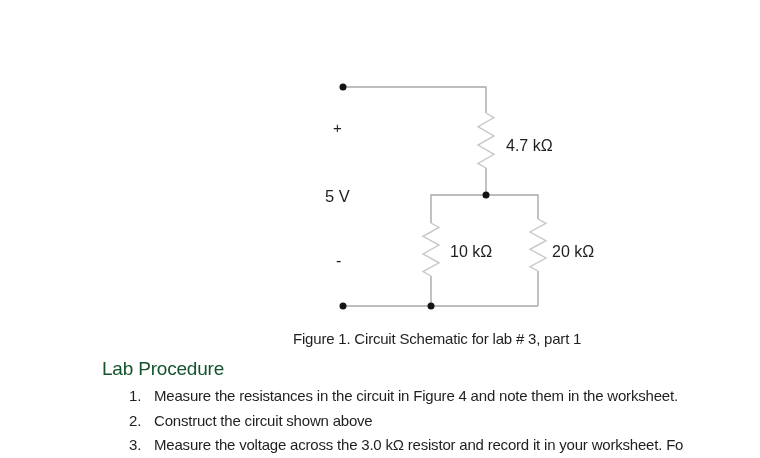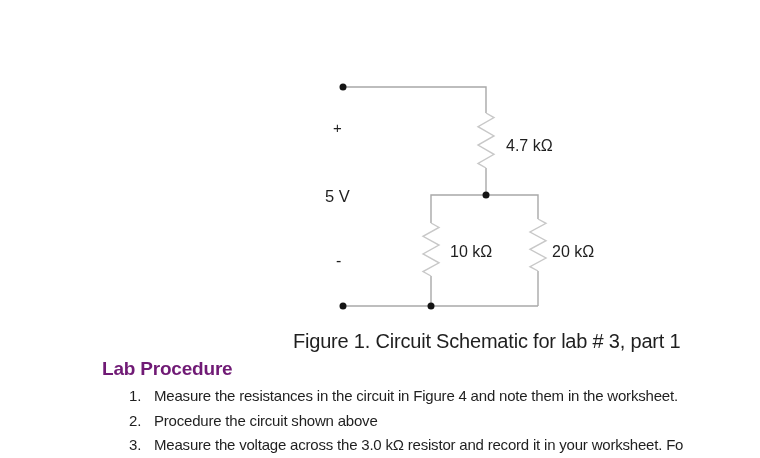--- a/index.html
+++ b/index.html
@@ -20,33 +20,33 @@
     width: 320px; height: 250px;
   }
   .wire  { stroke: #a8a8a8; stroke-width: 1.4; fill: none; }
   .zig   { stroke: #c8c8c8; stroke-width: 1.4; fill: none; stroke-linejoin: miter; }
   .node  { fill: #141414; }
   .svg-label { fill: #1f1f1f; font-family: "Liberation Sans", sans-serif; }
 
   .figure-caption {
     position: absolute;
     left: 293px; top: 330px;
-    font-size: 20px;
+    font-size: 15px;
     letter-spacing: -0.2px;
     color: #1f1f1f;
     white-space: nowrap;
   }
 
   .section-heading {
     position: absolute;
     left: 102px; top: 358px;
     font-size: 19px;
-    font-weight: bold;
+    font-weight: normal;
     letter-spacing: -0.2px;
-    color: #701a75;
+    color: #14532d;
     white-space: nowrap;
   }
 
   .procedure-list {
     position: absolute;
     left: 129px; top: 386px;
     display: flex;
     flex-direction: column;
     row-gap: 4.5px;
   }
@@ -99,21 +99,21 @@
 
   <div class="section-heading">Lab Procedure</div>
 
   <div class="procedure-list">
     <div class="procedure-item">
       <span class="item-number">1.</span>
       <span class="item-text">Measure the resistances in the circuit in Figure 4 and note them in the worksheet.</span>
     </div>
     <div class="procedure-item">
       <span class="item-number">2.</span>
-      <span class="item-text">Procedure the circuit shown above</span>
+      <span class="item-text">Construct the circuit shown above</span>
     </div>
     <div class="procedure-item">
       <span class="item-number">3.</span>
       <span class="item-text">Measure the voltage across the 3.0 kΩ resistor and record it in your worksheet. Fo</span>
     </div>
   </div>
 
 </div>
 
 </body></html>

